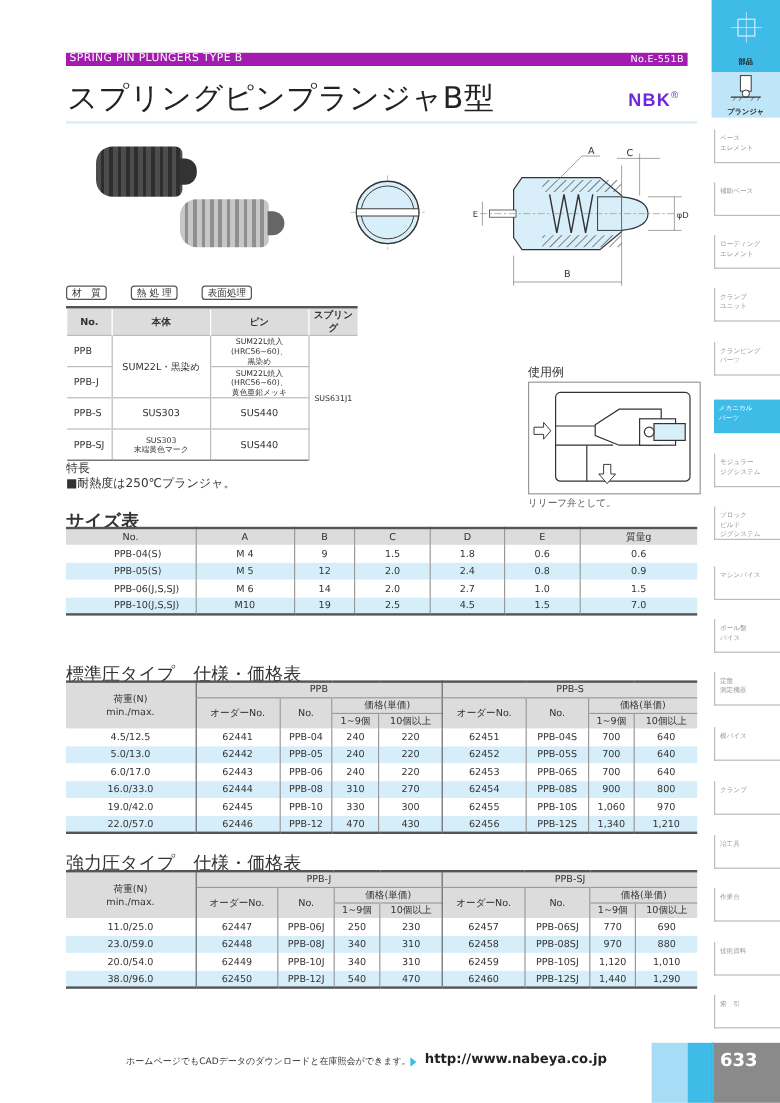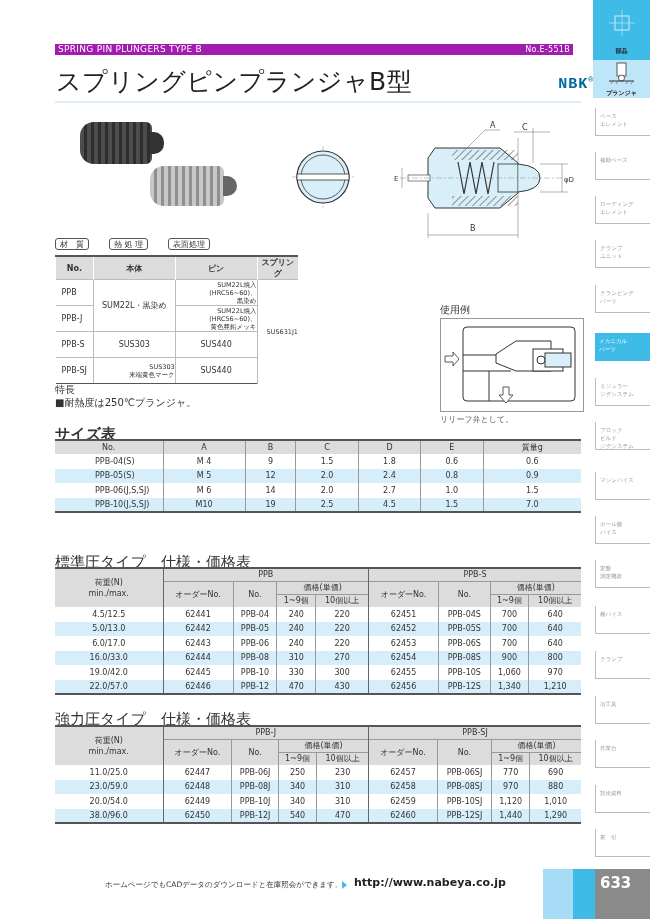--- a/index.html
+++ b/index.html
@@ -3,21 +3,21 @@
 <meta charset="utf-8">
 <style>
   * { box-sizing: border-box; margin: 0; padding: 0; }
   body { width: 650px; height: 919px; background: #fff; font-family: "DejaVu Sans", sans-serif; color: #333; position: relative; overflow: hidden; }
   .page { position: absolute; left: 0; top: 0; width: 650px; height: 919px; }
 
   
   .header-band { position: absolute; left: 55px; top: 44px; width: 518px; height: 11px; background: #a21caf; color: #fff; font-size: 9px; line-height: 11px; padding-left: 3px; letter-spacing: 0.3px; }
   .header-band .code { position: absolute; right: 3px; top: 0; font-size: 8px; }
   .title { position: absolute; left: 56px; top: 66px; font-size: 25px; line-height: 32px; color: #222; letter-spacing: 0.5px; }
-  .brand { position: absolute; right: 56px; top: 75px; font-family: Liberation Mono, monospace; font-weight: bold; font-size: 15px; color: #0369a1; letter-spacing: 1px; }
+  .brand { position: absolute; right: 84px; top: 75px; font-family: Liberation Sans, sans-serif; font-weight: bold; font-size: 15px; color: #6d28d9; letter-spacing: 1px; }
   .brand sup { font-size: 8px; font-weight: normal; }
   .title-rule { position: absolute; left: 55px; top: 101px; width: 526px; height: 2px; background: #d9eef8; }
 
   
   .photo { position: absolute; }
   .screw-dark { left: 80px; top: 122px; width: 72px; height: 42px; border-radius: 14px 6px 6px 14px;
     background: repeating-linear-gradient(90deg, #4d4d4d 0 4px, #2e2e2e 4px 7px); }
   .screw-dark-tip { left: 150px; top: 132px; width: 14px; height: 22px; border-radius: 0 10px 10px 0; background: #333; }
   .screw-light { left: 150px; top: 166px; width: 74px; height: 40px; border-radius: 14px 6px 6px 14px;
     background: repeating-linear-gradient(90deg, #c7c7c7 0 4px, #8f8f8f 4px 7px); }
@@ -29,21 +29,21 @@
   
   .mat-tags { position: absolute; left: 55px; top: 238px; display: flex; gap: 20px; }
   .mat-tag { border: 1px solid #555; border-radius: 3px; font-size: 8px; padding: 0 4px; height: 12px; line-height: 11px; color: #333; }
   table { border-collapse: collapse; font-size: 8px; color: #333; }
   .mat-table { position: absolute; left: 55px; top: 255px; width: 243px; }
   .mat-table th { background: #dcdcdc; font-weight: bold; height: 16px; border-left: 1px solid #fff; }
   .mat-table td { height: 26px; text-align: center; border-top: 1px solid #bbb; border-left: 1px solid #bbb; }
   .mat-table td:first-child { text-align: left; padding-left: 6px; border-left: none; }
   .mat-table tr:last-child td { border-bottom: 1px solid #555; }
   .mat-table thead tr { border-top: 2px solid #555; }
-  .mat-table td.small { font-size: 6.5px; line-height: 8px; text-align: right; }
+  .mat-table td.small { font-size: 6.5px; line-height: 8px; }
 
   .feature-title { position: absolute; left: 55px; top: 383px; font-size: 10px; color: #333; }
   .feature-text { position: absolute; left: 55px; top: 396px; font-size: 10px; color: #333; }
 
   
   .usage-title { position: absolute; left: 440px; top: 303px; font-size: 10px; color: #333; }
   .usage-box { position: absolute; left: 440px; top: 318px; width: 144px; height: 94px; border: 1px solid #999; }
   .usage-caption { position: absolute; left: 440px; top: 414px; font-size: 8px; color: #555; }
 
   

